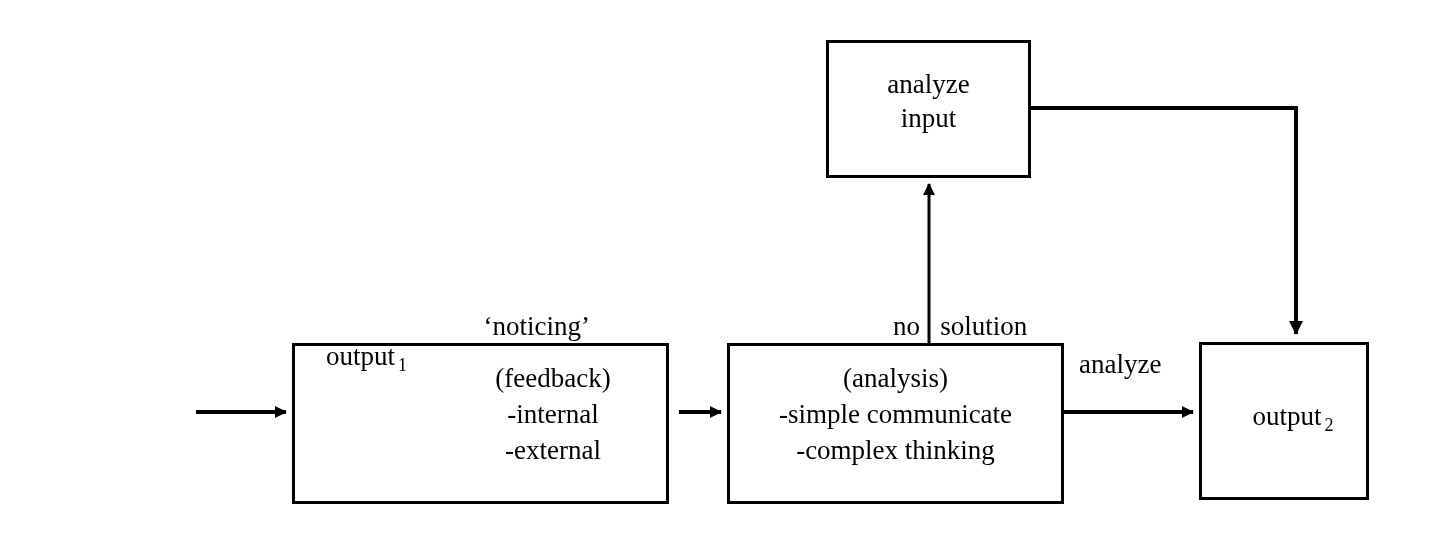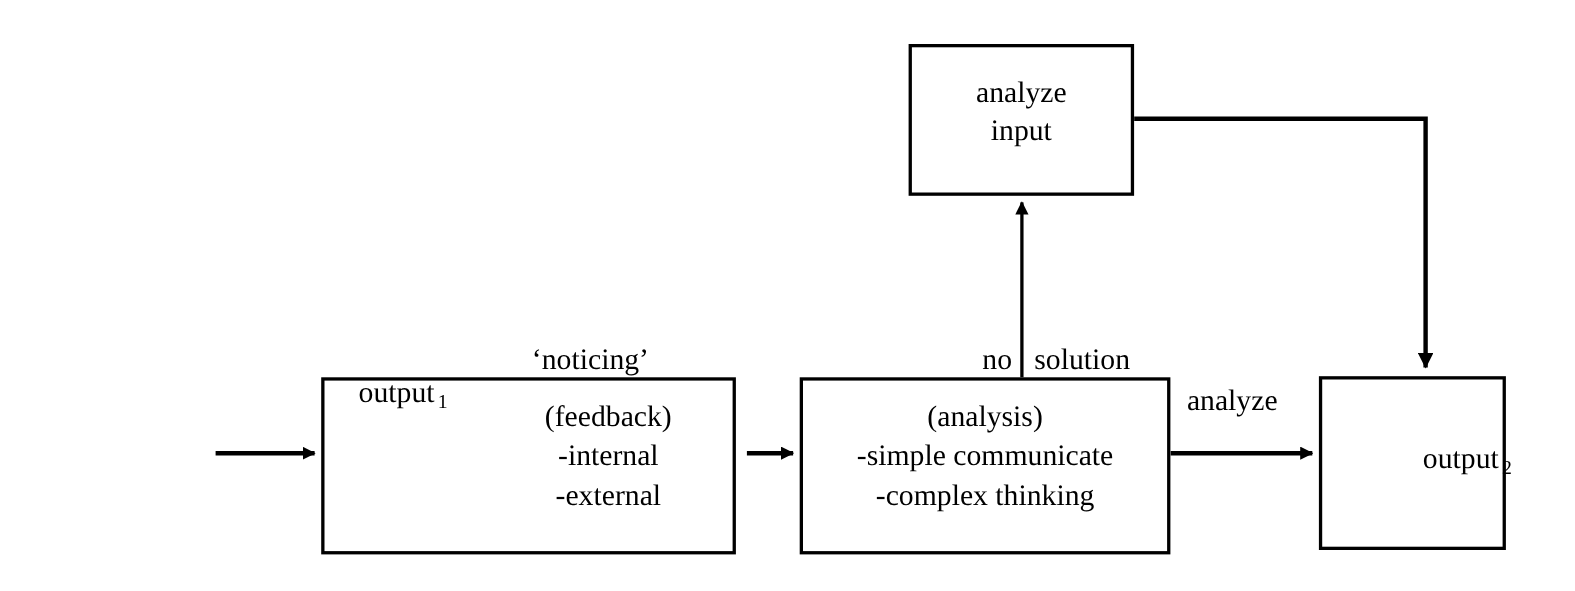--- a/index.html
+++ b/index.html
@@ -108,16 +108,16 @@
   <div class="box" style="left:727px; top:343px; width:337px; height:161px;"></div>
 
   <div class="free-label label-center" style="left:727px; top:360px; width:337px; line-height:36px;">(analysis)
 -simple communicate
 -complex thinking</div>
 
   <div class="free-label" style="left:1079px; top:348px;">analyze</div>
 
   <div class="box" style="left:1199px; top:342px; width:170px; height:158px;"></div>
 
-  <div class="free-label label-center" style="left:1199px; top:400px; width:188px;padding-left:41px;"><span>output</span><span class="sub">2</span></div>
+  <div class="free-label label-center" style="left:1199px; top:400px; width:188px;"><span>output</span><span class="sub">2</span></div>
 
 
 </div>
 
 </body></html>

